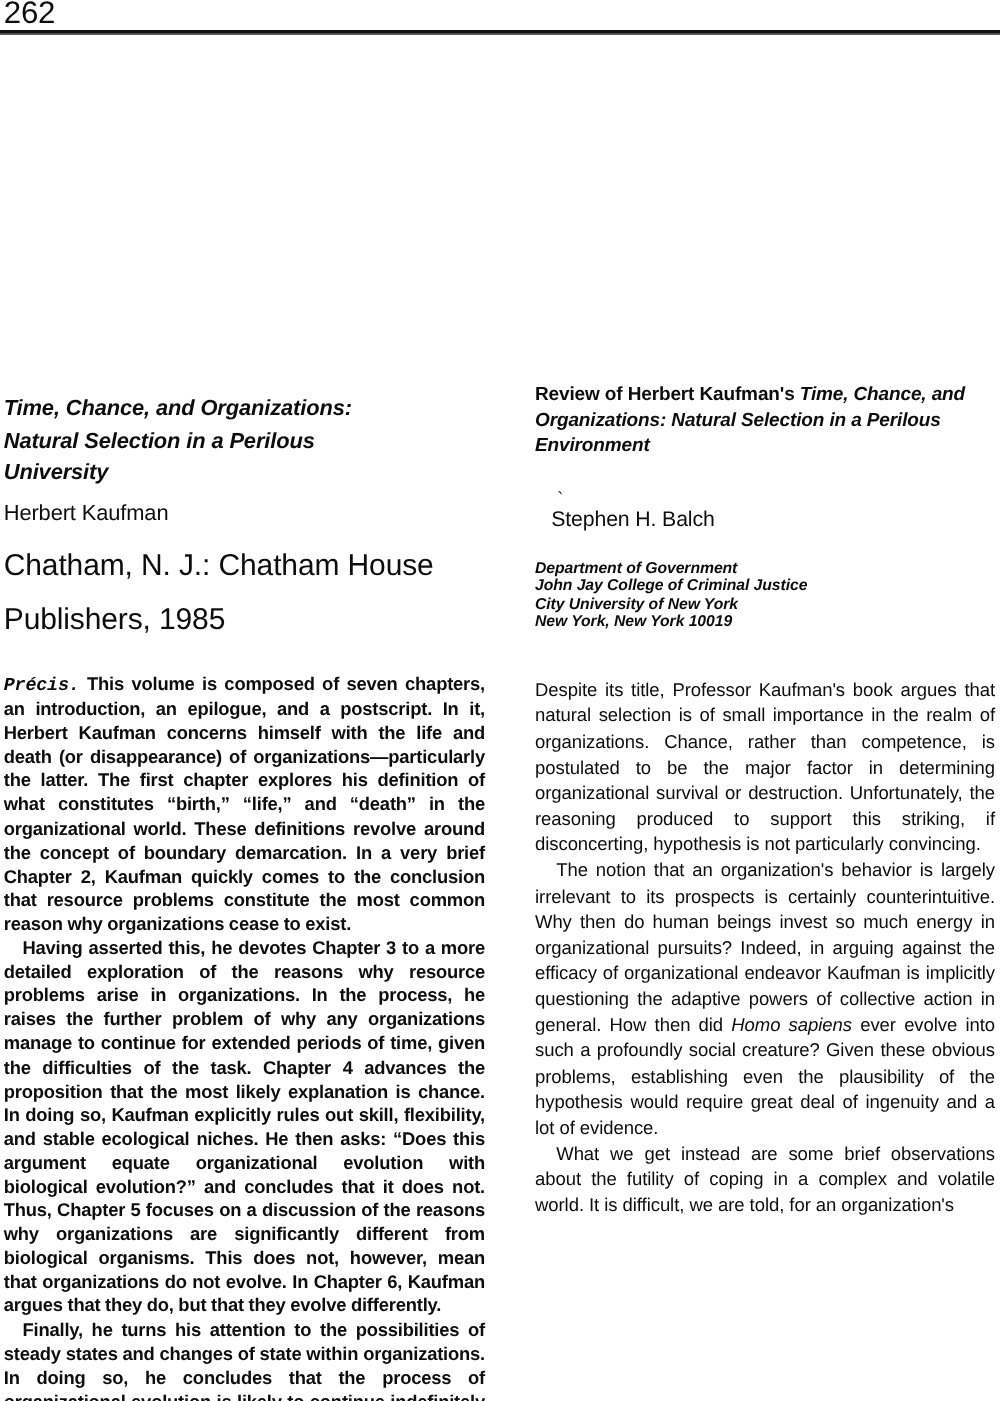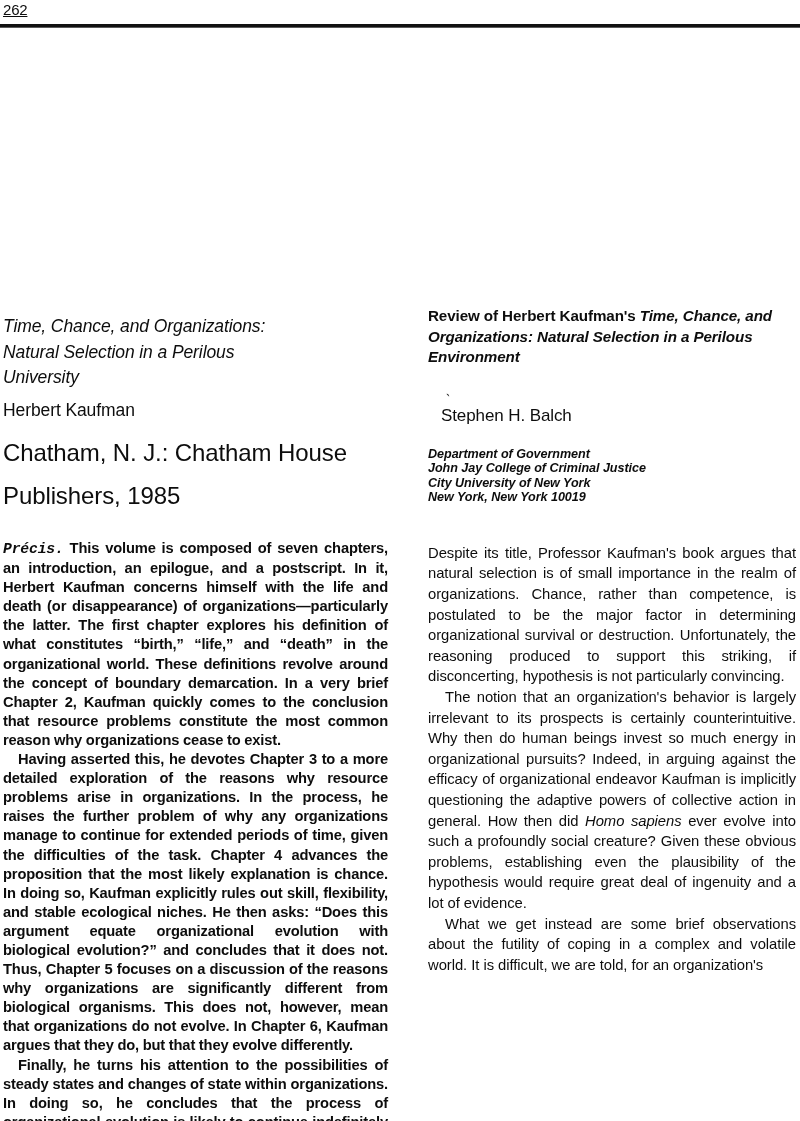--- a/index.html
+++ b/index.html
@@ -21,25 +21,24 @@
   #page-header {
     position: absolute;
     left: 0;
     top: 0;
     width: 800px;
   }
   #folio {
     position: absolute;
     left: 3px;
     top: -1px;
-    font-size: 15px;
+    font-size: 25px;
     font-weight: 400;
     letter-spacing: -0.2px;
     line-height: 22px;
-    text-decoration: underline;
   }
   #header-rule {
     position: absolute;
     left: 0;
     top: 24px;
     width: 800px;
     height: 3px;
     background: #111;
   }
   #header-rule-thin {
@@ -63,21 +62,21 @@
     left: 428px;
     top: 306px;
     width: 368px;
   }
 
   
   .book-title {
     font-size: 17.5px;
     line-height: 25.5px;
     font-style: italic;
-    font-weight: 400;
+    font-weight: 700;
     letter-spacing: -0.1px;
     margin: 0;
   }
   .book-author {
     font-size: 17.5px;
     line-height: 25.5px;
     font-weight: 400;
     letter-spacing: -0.1px;
     margin: 7px 0 0 0;
   }

